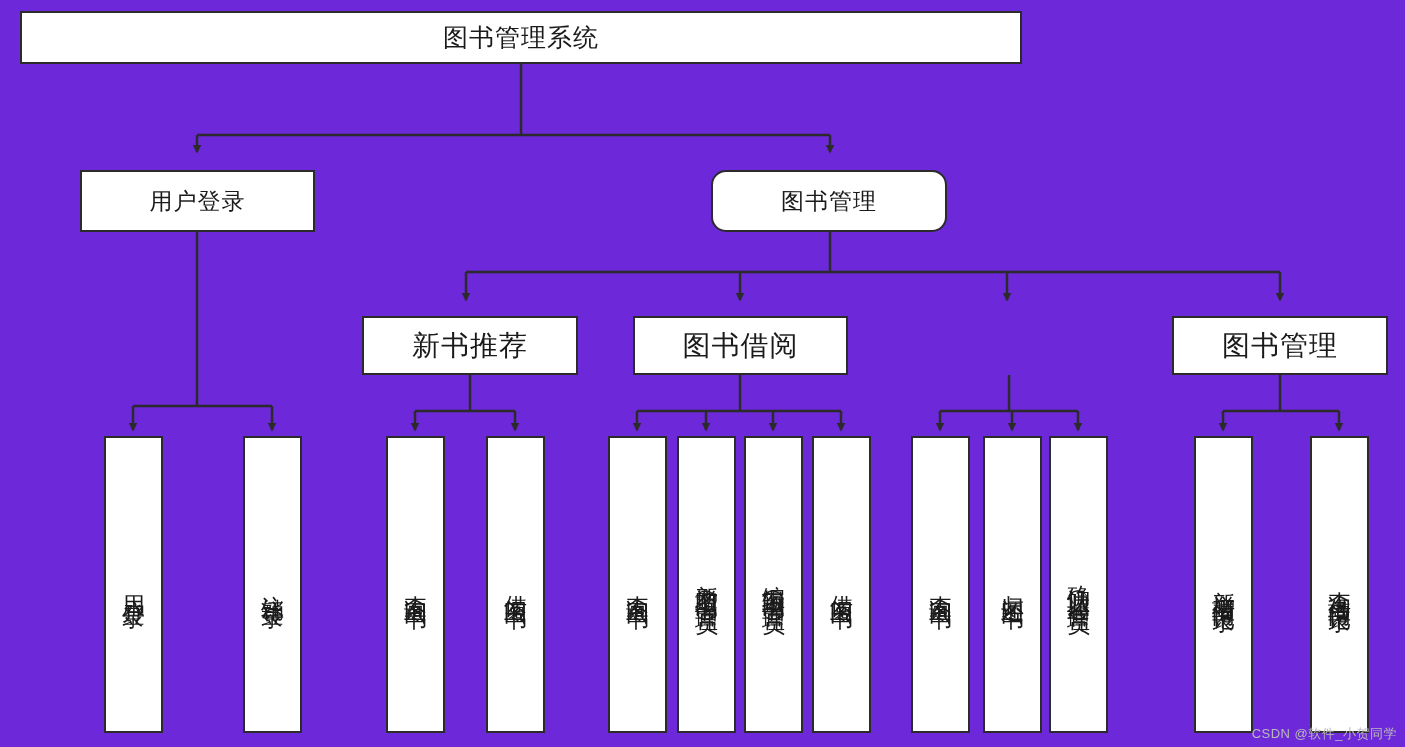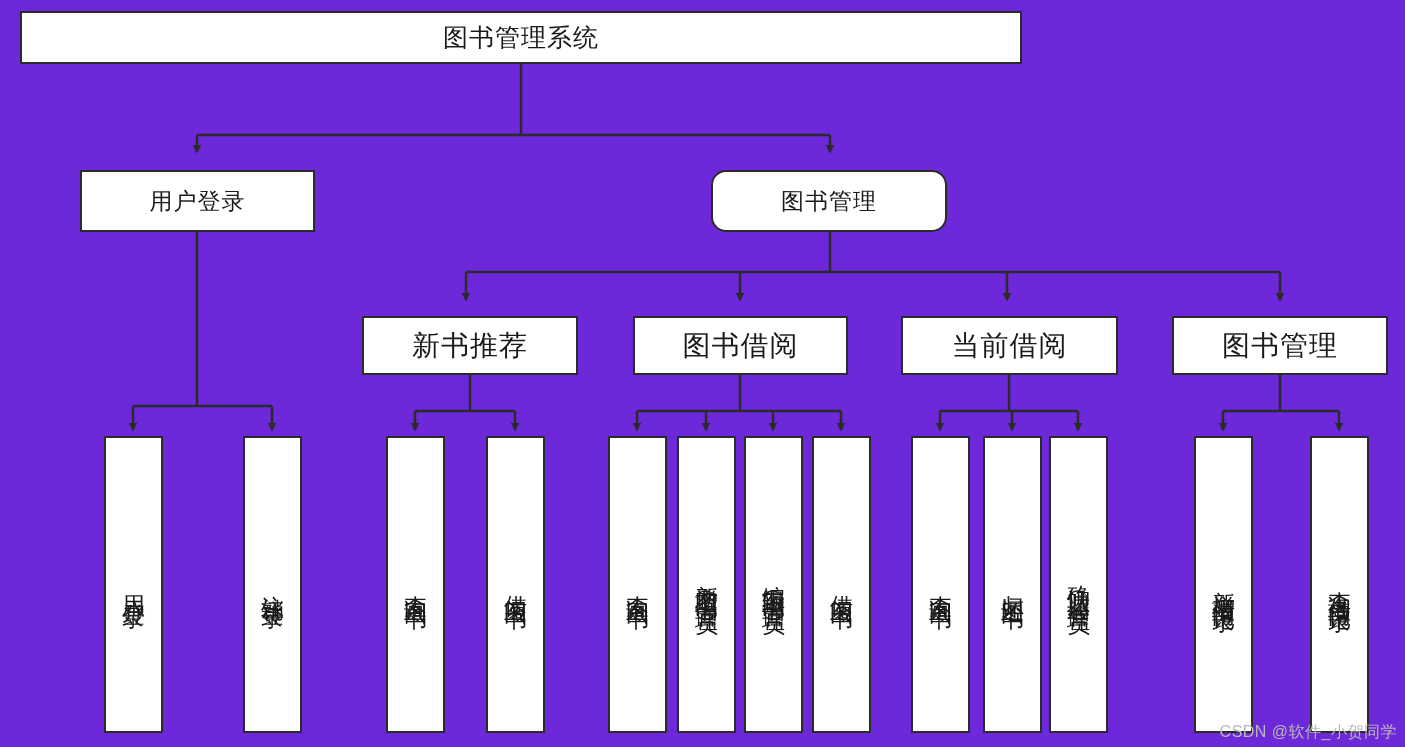--- a/index.html
+++ b/index.html
@@ -60,21 +60,21 @@
     text-align: center;
   }
   .htext {
     white-space: nowrap;
     letter-spacing: 1px;
   }
   #watermark {
     position: absolute;
     right: 8px;
     bottom: 4px;
-    font-size: 16px;
+    font-size: 13px;
     color: #b9b9b9;
     letter-spacing: 0.5px;
     white-space: nowrap;
     z-index: 3;
     margin-left: 8px;
   }
 </style>
 </head>
 <body>
 
@@ -140,23 +140,20 @@
   <div class="node level2" style="left:711px; top:170px; width:236px; height:62px;border-radius:15px;">
     <span class="htext">图书管理</span>
   </div>
 
   <div class="node level3" style="left:362px; top:316px; width:216px; height:59px;">
     <span class="htext">新书推荐</span>
   </div>
   <div class="node level3" style="left:633px; top:316px; width:215px; height:59px;">
     <span class="htext">图书借阅</span>
   </div>
-  <div class="node level3" style="left:901px; top:316px; width:217px; height:59px;">
-    <span class="htext">当前借阅</span>
-  </div>
   <div class="node level3" style="left:1172px; top:316px; width:216px; height:59px;">
     <span class="htext">图书管理</span>
   </div>
 
   <div class="node leaf" style="left:104px; top:436px; width:59px; height:297px;">
     <span class="vtext">用户登录</span>
   </div>
   <div class="node leaf" style="left:243px; top:436px; width:59px; height:297px;">
     <span class="vtext">注销登录</span>
   </div>

